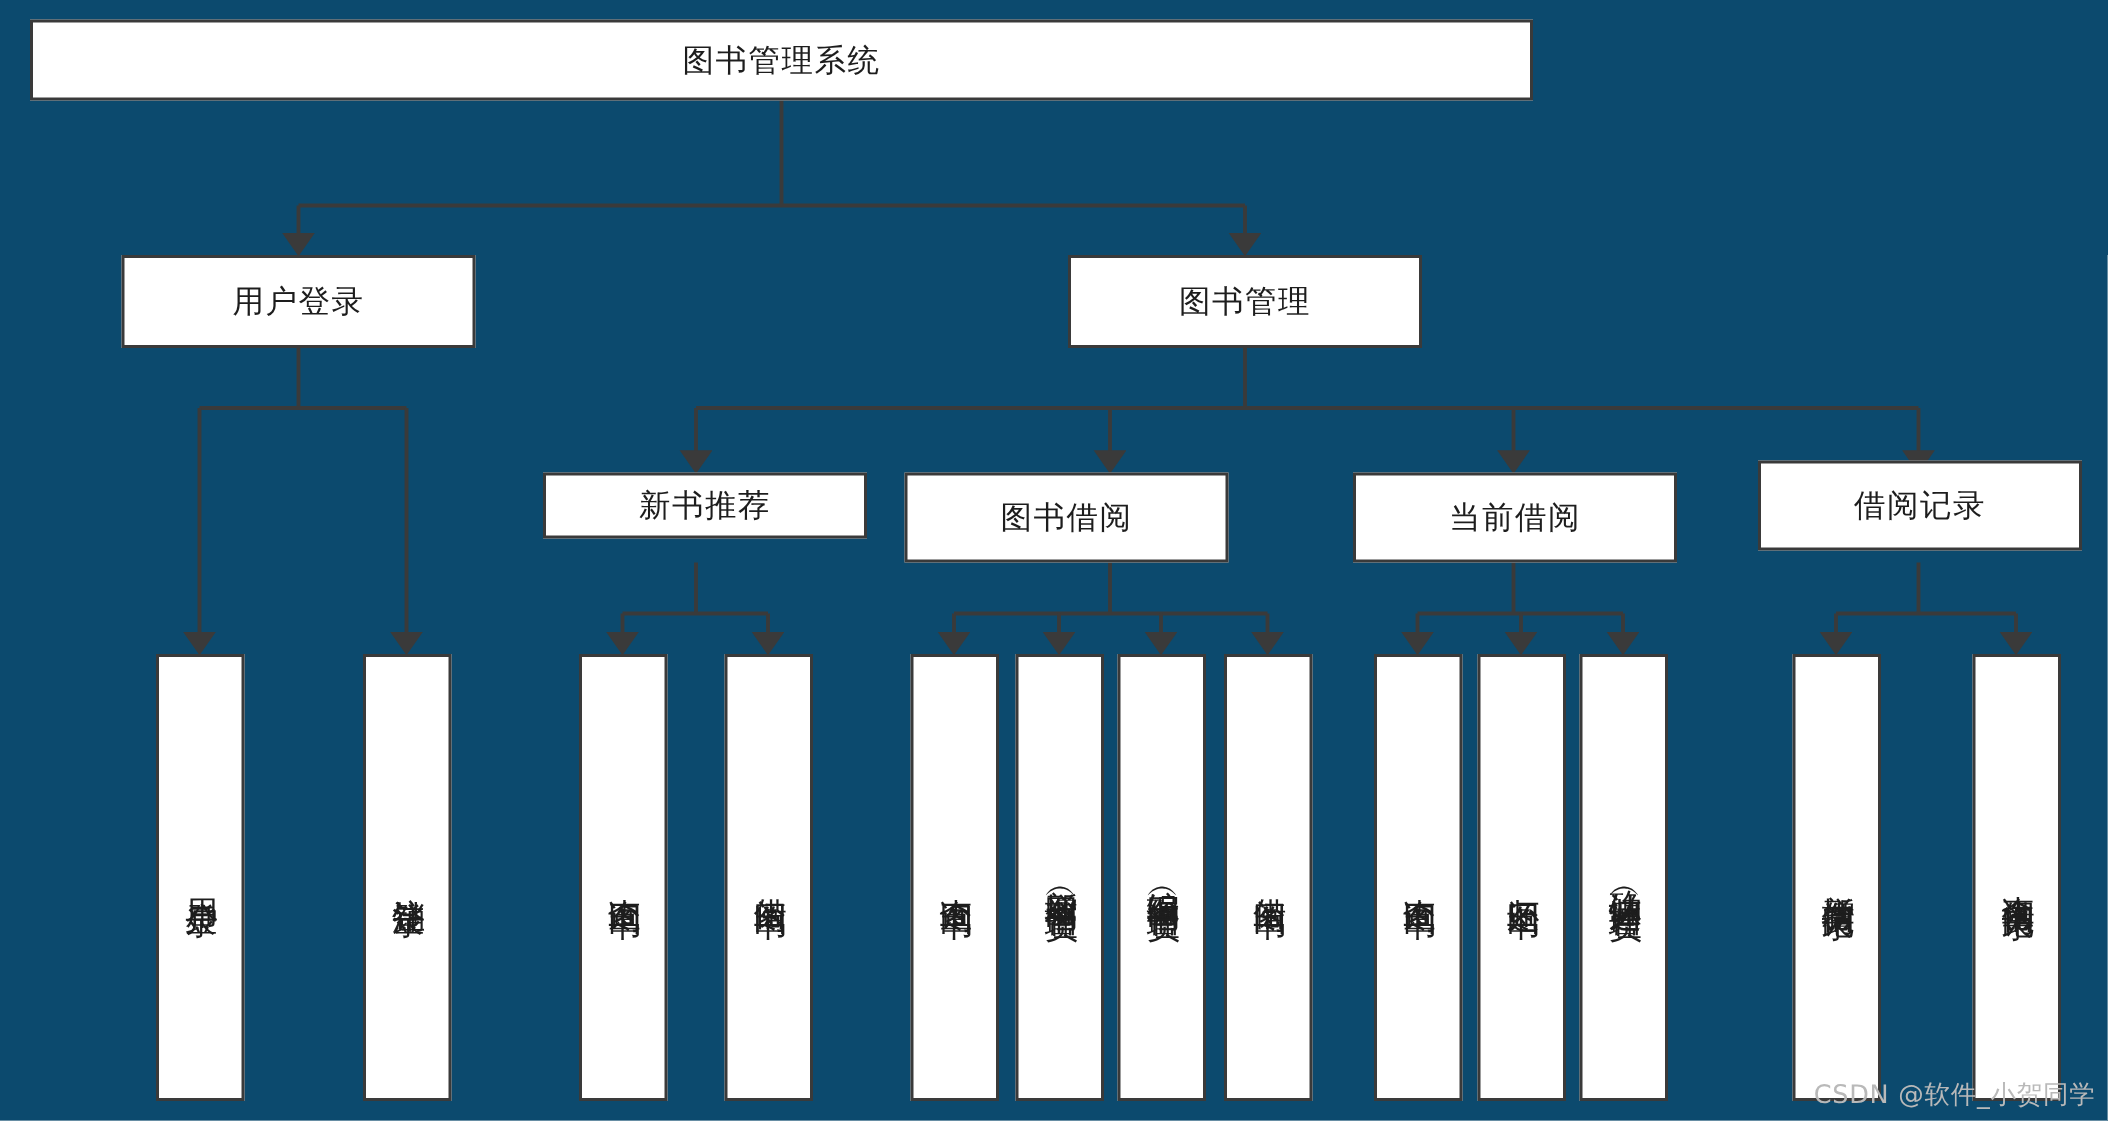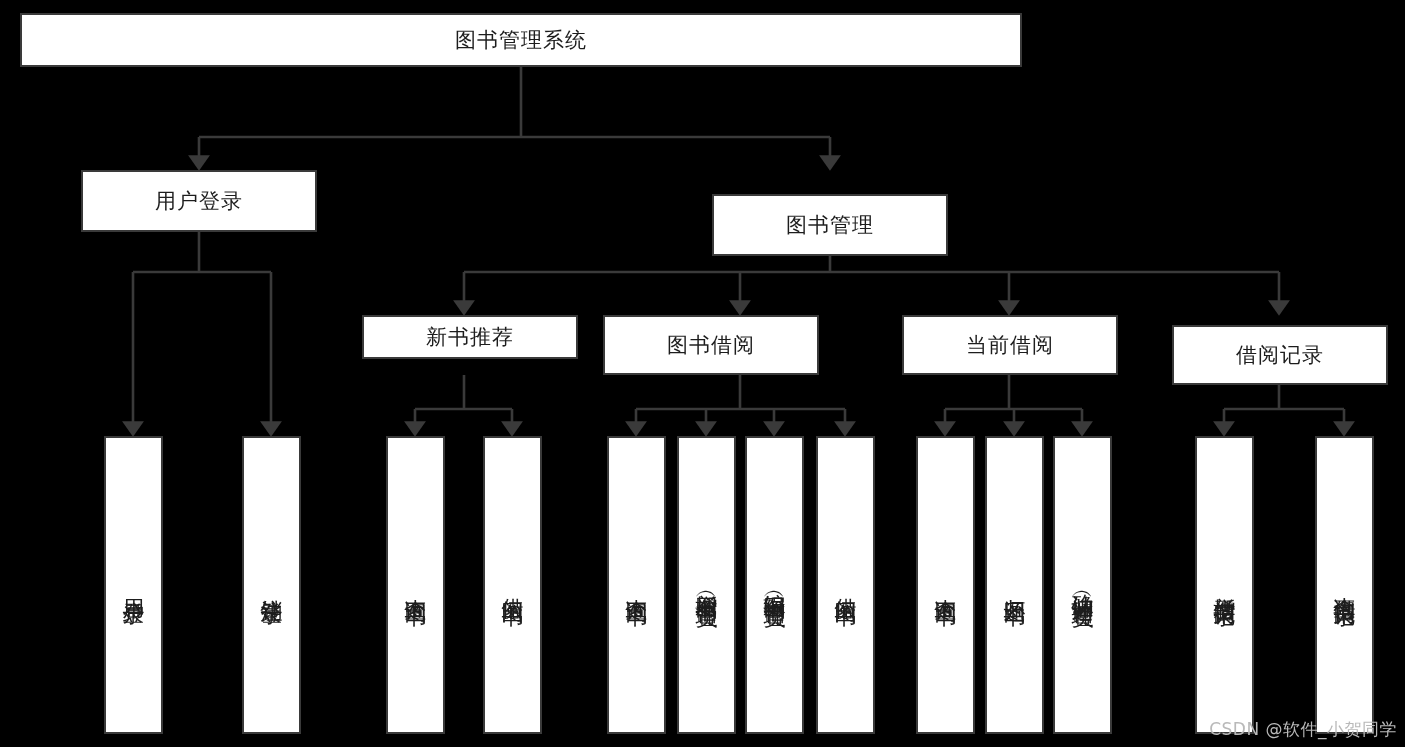--- a/index.html
+++ b/index.html
@@ -10,21 +10,21 @@
   body {
     width: 1405px;
     height: 747px;
     font-family: "DejaVu Sans", "Liberation Sans", sans-serif;
     overflow: hidden;
   }
   #diagram-root {
     position: relative;
     width: 1405px;
     height: 747px;
-    background: #000000;
+    background: #0c4a6e;
   }
   svg.diagram-svg {
     position: absolute;
     left: 0;
     top: 0;
     width: 1405px;
     height: 747px;
   }
   .node-box {
     position: absolute;
@@ -130,37 +130,37 @@
   </svg>
 
   <div class="node-box" style="left:20px; top:13px; width:1002px; height:54px;">
     <span class="node-label-h">图书管理系统</span>
   </div>
 
   <div class="node-box" style="left:81px; top:170px; width:236px; height:62px;">
     <span class="node-label-h">用户登录</span>
   </div>
 
-  <div class="node-box" style="left:712px; top:170px; width:236px; height:62px;margin-top:24px;">
+  <div class="node-box" style="left:712px; top:170px; width:236px; height:62px;">
     <span class="node-label-h">图书管理</span>
   </div>
 
   <div class="node-box" style="left:362px; top:315px; width:216px; height:44px;">
     <span class="node-label-h">新书推荐</span>
   </div>
 
   <div class="node-box" style="left:603px; top:315px; width:216px; height:60px;">
     <span class="node-label-h">图书借阅</span>
   </div>
 
   <div class="node-box" style="left:902px; top:315px; width:216px; height:60px;">
     <span class="node-label-h">当前借阅</span>
   </div>
 
-  <div class="node-box" style="left:1172px; top:325px; width:216px; height:60px;">
+  <div class="node-box" style="left:1172px; top:307px; width:216px; height:60px;">
     <span class="node-label-h">借阅记录</span>
   </div>
 
   <div class="node-box-vertical" style="left:104px; top:436px; width:59px; height:298px;">
     <span class="node-label-v">用户登录</span>
   </div>
 
   <div class="node-box-vertical" style="left:242px; top:436px; width:59px; height:298px;">
     <span class="node-label-v">注销登录</span>
   </div>

